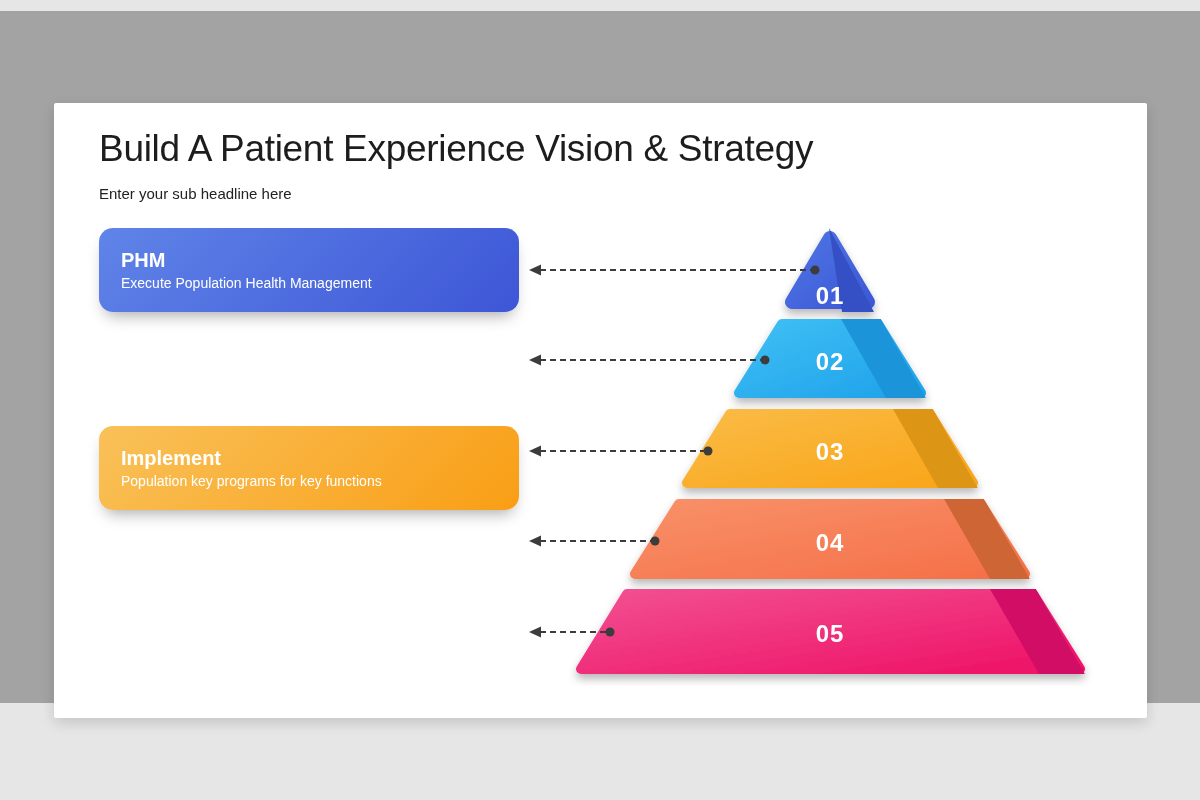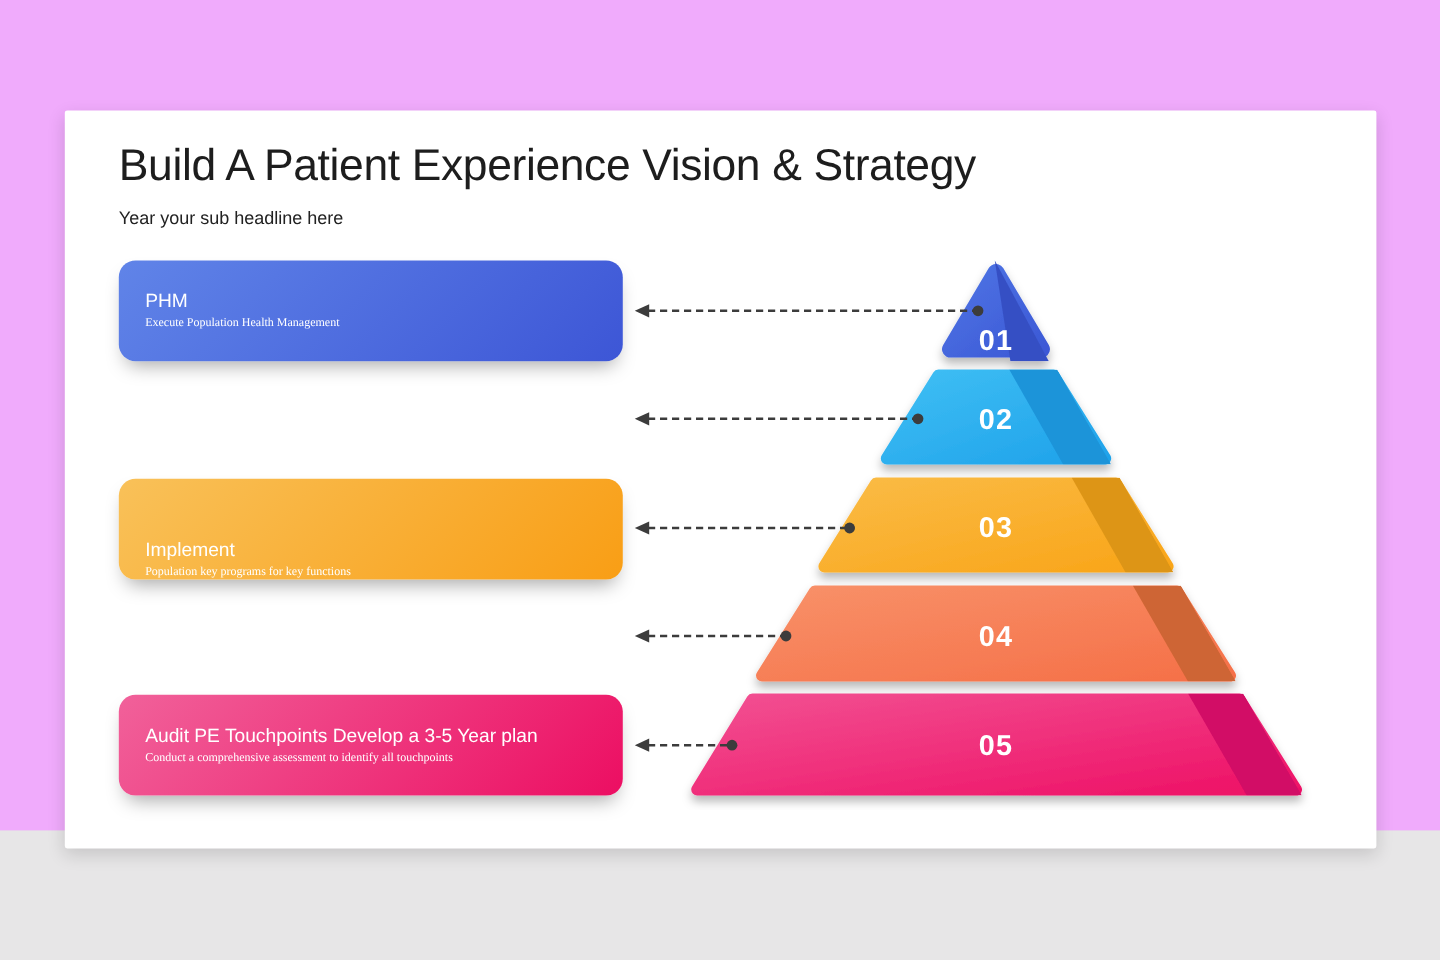--- a/index.html
+++ b/index.html
@@ -2,21 +2,21 @@
 <html><head>
 <meta charset="utf-8">
 <style>
   html,body{margin:0;padding:0;}
   body{
     width:1200px;height:800px;
     font-family:"Liberation Sans", sans-serif;
     background:#e7e6e7;
     overflow:hidden;
   }
-  .stage{position:relative;width:1200px;height:692px;background:#f0abfc;}
+  .stage{position:relative;width:1200px;height:692px;background:#a3a3a3;margin-top:11px;}
   .card{
     position:absolute;left:54px;top:92px;width:1093px;height:615px;
     background:#ffffff;border-radius:2px;
     box-shadow:0 5px 14px rgba(0,0,0,0.14);
   }
   .title{
     position:absolute;left:45px;top:25px;
     font-size:37px;font-weight:500;letter-spacing:-0.3px;
     color:#1d1d1d;white-space:nowrap;
   }
@@ -24,56 +24,52 @@
     position:absolute;left:45px;top:82px;
     font-size:15px;color:#222222;
   }
   .step{
     position:absolute;left:45px;width:420px;height:84px;
     border-radius:14px;color:#ffffff;
     display:flex;flex-direction:column;justify-content:center;
     padding:0 30px 0 22px;box-sizing:border-box;
     box-shadow:0 9px 16px -6px rgba(0,0,0,0.35);
   }
-  .step h3{margin:0 0 2px 0;font-size:16px;font-weight:400;line-height:1.2;}
-  .step p{margin:0;font-size:10px;line-height:1.32;text-align:justify;font-family:Liberation Serif, serif;}
+  .step h3{margin:0 0 2px 0;font-size:20px;font-weight:700;line-height:1.2;}
+  .step p{margin:0;font-size:14px;line-height:1.32;text-align:justify;}
   .s1{top:125px;background:linear-gradient(135deg,#6084e8,#3d56d6);}
   .s2{top:216px;background:linear-gradient(135deg,#4ac4f6,#1c9ce9);}
-  .s3{top:307px;background:linear-gradient(135deg,#f9c159,#f99e15);justify-content:flex-end;}
+  .s3{top:323px;background:linear-gradient(135deg,#f9c159,#f99e15);}
   .s4{top:397px;background:linear-gradient(135deg,#f99b74,#f46a40);}
   .s5{top:487px;background:linear-gradient(135deg,#f1619a,#ec0e62);}
   .pyramid-wrap{position:absolute;left:466px;top:113px;width:610px;height:470px;}
   .tier-number{
     font-family:"Liberation Sans", sans-serif;
     font-size:24px;font-weight:700;fill:#ffffff;letter-spacing:1px;
   }
   .connector{stroke:#3c3c3c;stroke-width:2;stroke-dasharray:6 4;fill:none;}
   .connector-dot{fill:#3c3c3c;}
   .connector-arrow{fill:#3c3c3c;}
 </style>
 </head>
 <body>
 
 <div class="stage">
   <div class="card">
 
     <div class="title">Build A Patient Experience Vision &amp; Strategy</div>
-    <div class="subtitle">Year your sub headline here</div>
+    <div class="subtitle">Enter your sub headline here</div>
 
     <div class="step s1">
       <h3>PHM</h3>
       <p>Execute Population Health Management</p>
     </div>
     <div class="step s3">
       <h3>Implement</h3>
       <p>Population key programs for key functions</p>
-    </div>
-    <div class="step s5">
-      <h3>Audit PE Touchpoints Develop a 3-5 Year plan</h3>
-      <p>Conduct a comprehensive assessment to identify all touchpoints</p>
     </div>
 
     <svg class="pyramid-wrap" viewBox="0 0 610 470">
       <defs>
         <linearGradient id="g1" x1="0" y1="0" x2="1" y2="1">
           <stop offset="0" stop-color="#4e74e4"></stop>
           <stop offset="1" stop-color="#3c59d6"></stop>
         </linearGradient>
         <linearGradient id="g2" x1="0" y1="0" x2="1" y2="1">
           <stop offset="0" stop-color="#3fbff4"></stop>

